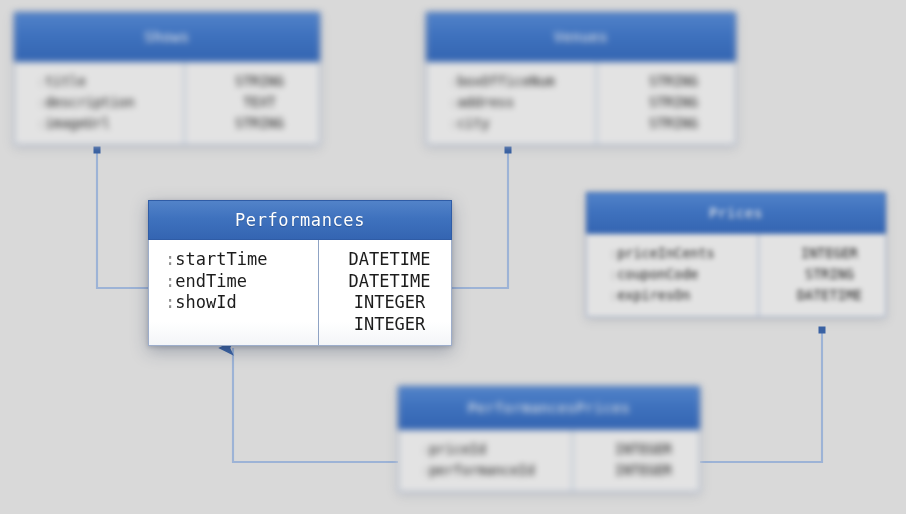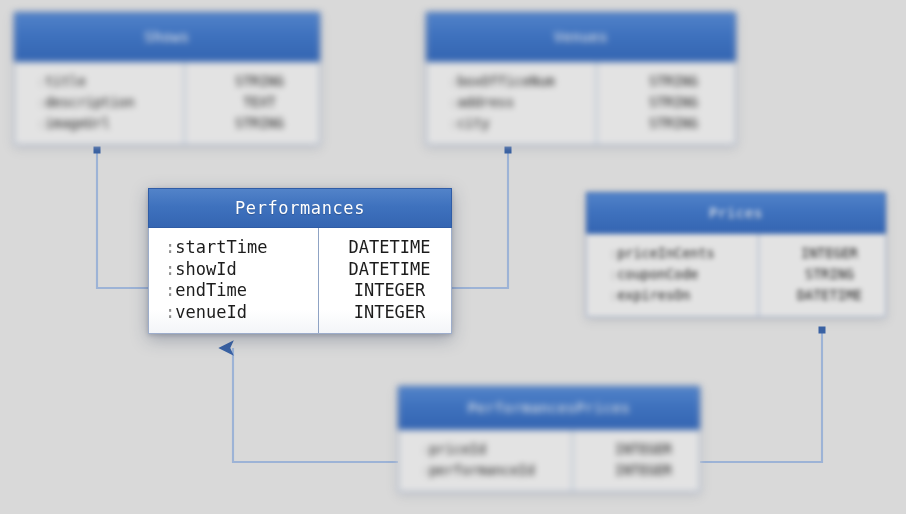--- a/index.html
+++ b/index.html
@@ -106,21 +106,21 @@
   .entity.blur .row  { font-size: 13.5px; line-height: 21px; }
   .entity.blur.b-heavy { filter: blur(3.1px); }
 
   
   #ent-shows              { left: 14px;  top: 12px;  width: 306px; }
   #ent-shows .col.names   { flex: 0 0 170px; }
 
   #ent-venues             { left: 426px; top: 12px;  width: 310px; }
   #ent-venues .col.names  { flex: 0 0 170px; }
 
-  #ent-performances       { left: 148px; top: 188px; width: 304px; }
+  #ent-performances       { left: 148px; top: 200px; width: 304px; }
 
   #ent-prices             { left: 586px; top: 192px; width: 300px; }
   #ent-prices .col.names  { flex: 0 0 172px; }
   #ent-prices .hdr        { height: 42px; }
 
   #ent-performancesprices          { left: 398px; top: 386px; width: 302px; }
   #ent-performancesprices .col.names { flex: 0 0 174px; }
   #ent-performancesprices .hdr     { height: 44px; }
 </style>
 </head>
@@ -185,23 +185,22 @@
         <div class="row">STRING</div>
       </div>
     </div>
   </div>
 
   <div class="entity focus" id="ent-performances">
     <div class="hdr">Performances</div>
     <div class="body">
       <div class="col names">
         <div class="row"><span class="colon">:</span>startTime</div>
+        <div class="row"><span class="colon">:</span>endTime</div>
         <div class="row"><span class="colon">:</span>showId</div>
-        <div class="row"><span class="colon">:</span>endTime</div>
-        <div class="row"><span class="colon">:</span>venueId</div>
       </div>
       <div class="col types">
         <div class="row">DATETIME</div>
         <div class="row">DATETIME</div>
         <div class="row">INTEGER</div>
         <div class="row">INTEGER</div>
       </div>
     </div>
   </div>
 

